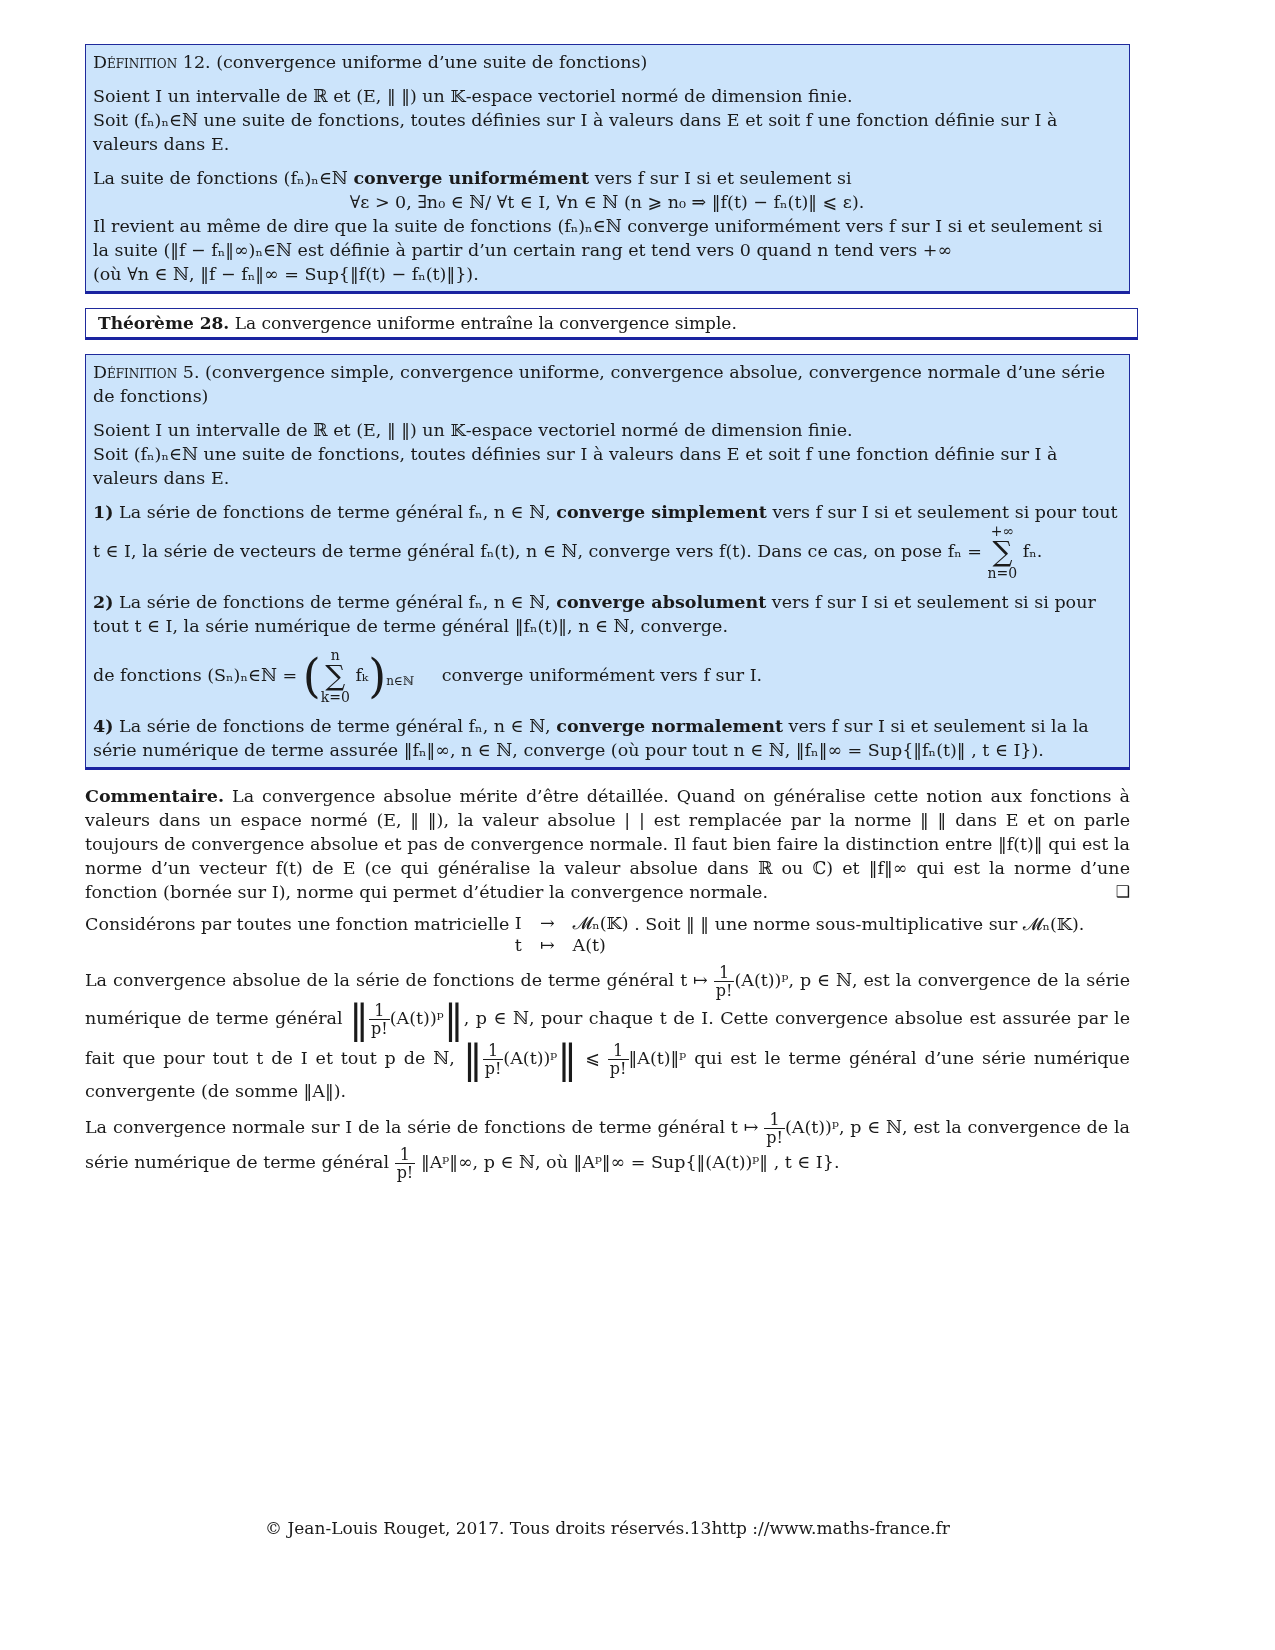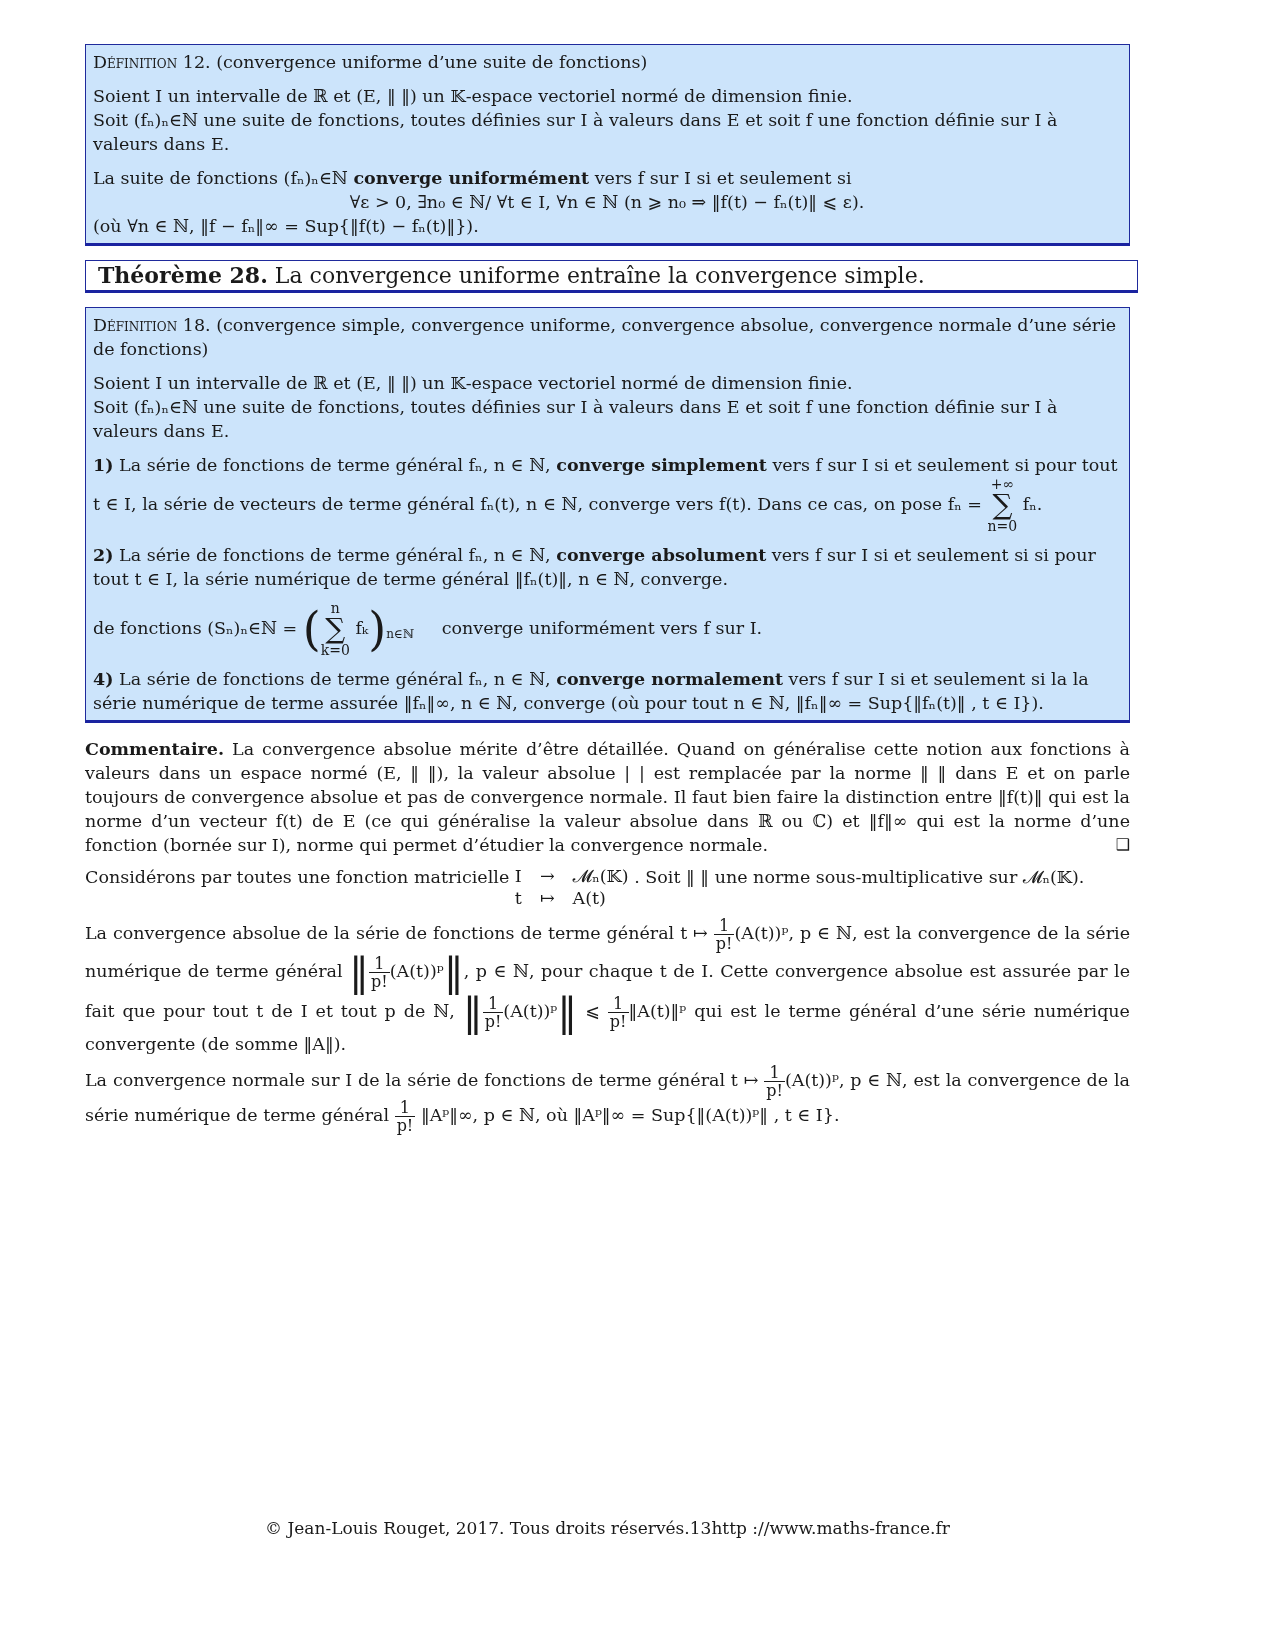--- a/index.html
+++ b/index.html
@@ -18,21 +18,21 @@
     line-height: 24px;
     margin-bottom: 14px;
   }
   .box p { margin: 0; }
   .box .gap { height: 10px; }
   .thm {
     background: #ffffff;
     border: 1.5px solid #1f2a9c;
     border-bottom: 3px solid #1a23a0;
     padding: 2px 12px;
-    font-size: 22px;
+    font-size: 17px;
     line-height: 24px;
     margin: 0 -8px 14px 0;
   }
   .sc { font-variant: small-caps; }
   b { font-weight: bold; }
   .math { font-family: "DejaVu Serif", serif; font-style: normal; }
   .center { text-align: center; margin: 10px 0; }
   .sum { display: inline-block; vertical-align: middle; text-align: center; line-height: 14px; font-size: 14px; }
   .sum .sig { font-size: 28px; line-height: 28px; display: block; }
   .frac { display: inline-block; vertical-align: middle; text-align: center; font-size: 16px; line-height: 17px; }
@@ -63,31 +63,32 @@
     <div class="gap"></div>
     <p>Soient I un intervalle de ℝ et (E, ‖ ‖) un 𝕂-espace vectoriel normé de dimension finie.</p>
     <p>Soit (fₙ)ₙ∈ℕ une suite de fonctions, toutes définies sur I à valeurs dans E et soit f une fonction définie sur I à valeurs dans E.</p>
     <div class="gap"></div>
     <p>
       <span>La suite de fonctions (fₙ)ₙ∈ℕ</span>
       <b>converge uniformément</b>
       <span>vers f sur I si et seulement si</span>
     </p>
     <p class="center math">∀ε &gt; 0, ∃n₀ ∈ ℕ/ ∀t ∈ I, ∀n ∈ ℕ (n ⩾ n₀ ⇒ ‖f(t) − fₙ(t)‖ ⩽ ε).</p>
+    <p>Il revient au même de dire que la suite de fonctions (fₙ)ₙ∈ℕ converge uniformément vers f sur I si et seulement si la suite (‖f − fₙ‖∞)ₙ∈ℕ est définie à partir d’un certain rang et tend vers 0 quand n tend vers +∞</p>
     <p>(où ∀n ∈ ℕ, ‖f − fₙ‖∞ = Sup{‖f(t) − fₙ(t)‖}).</p>
   </div>
 
   <div class="thm">
     <b>Théorème 28.</b>
     <span>La convergence uniforme entraîne la convergence simple.</span>
   </div>
 
   <div class="box">
     <p>
-      <span class="sc">Définition 18.</span>
+      <span class="sc">Définition 5.</span>
       <span>(convergence simple, convergence uniforme, convergence absolue, convergence normale d’une série de fonctions)</span>
     </p>
     <div class="gap"></div>
     <p>Soient I un intervalle de ℝ et (E, ‖ ‖) un 𝕂-espace vectoriel normé de dimension finie.</p>
     <p>Soit (fₙ)ₙ∈ℕ une suite de fonctions, toutes définies sur I à valeurs dans E et soit f une fonction définie sur I à valeurs dans E.</p>
     <div class="gap"></div>
 
     <p>
       <b>1)</b>
       <span>La série de fonctions de terme général fₙ, n ∈ ℕ,</span>

